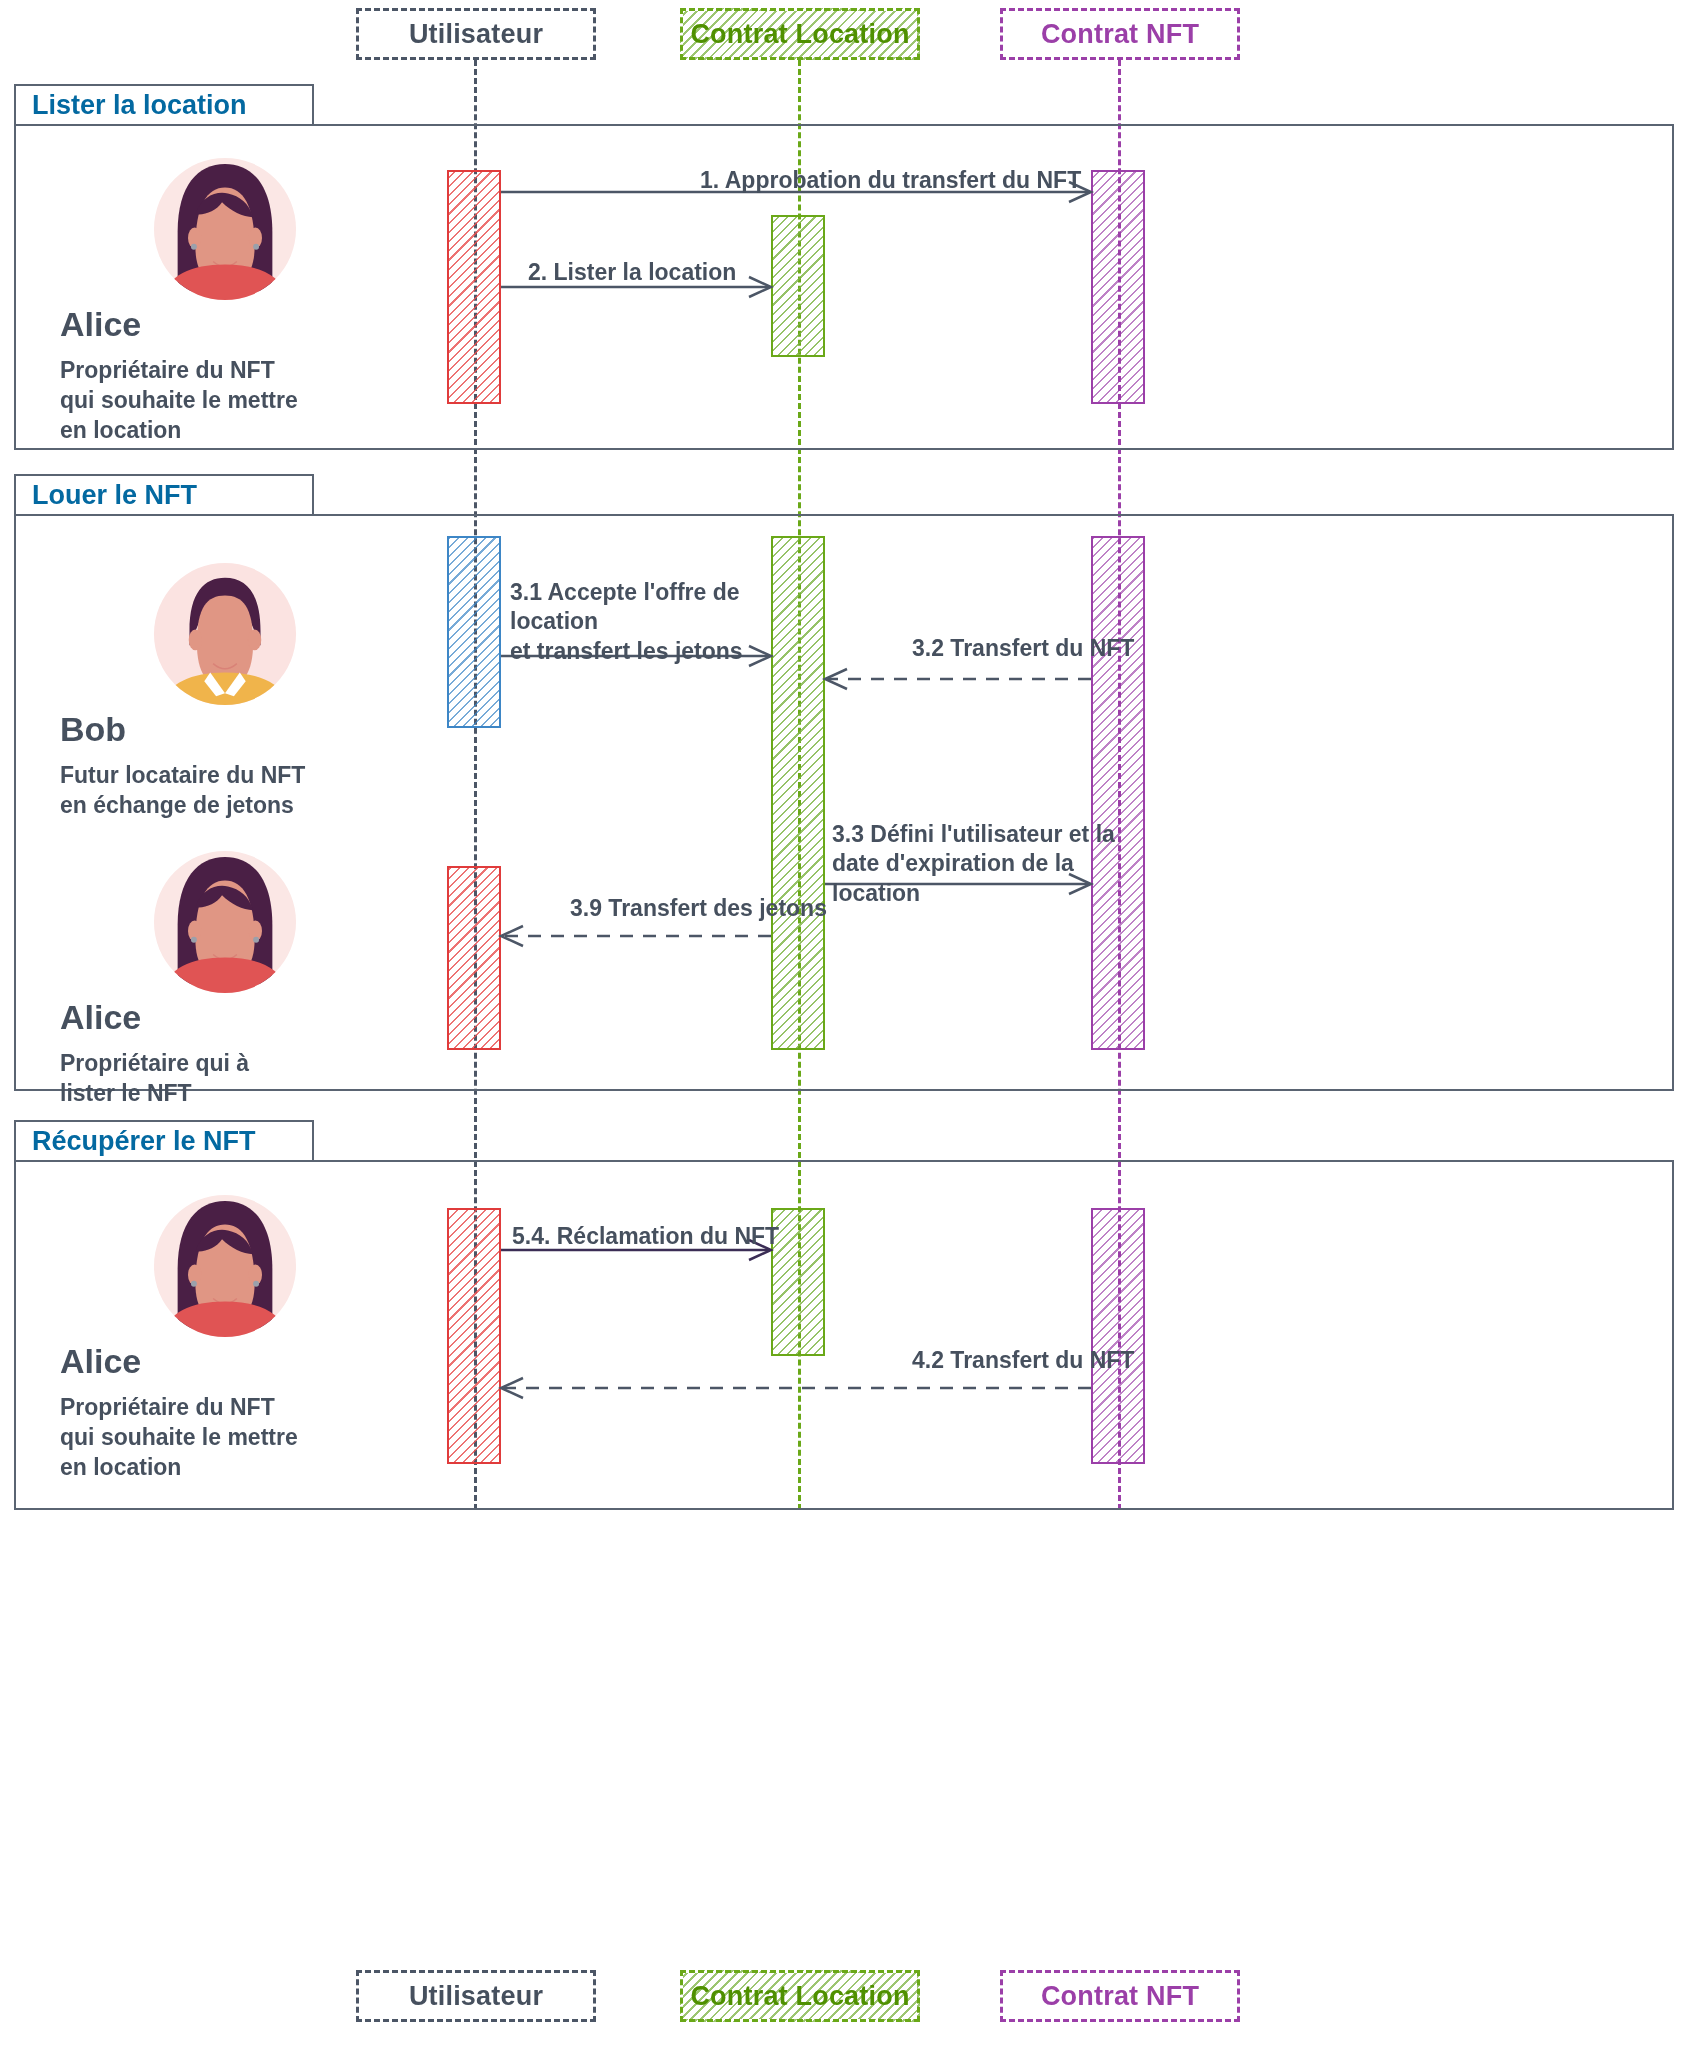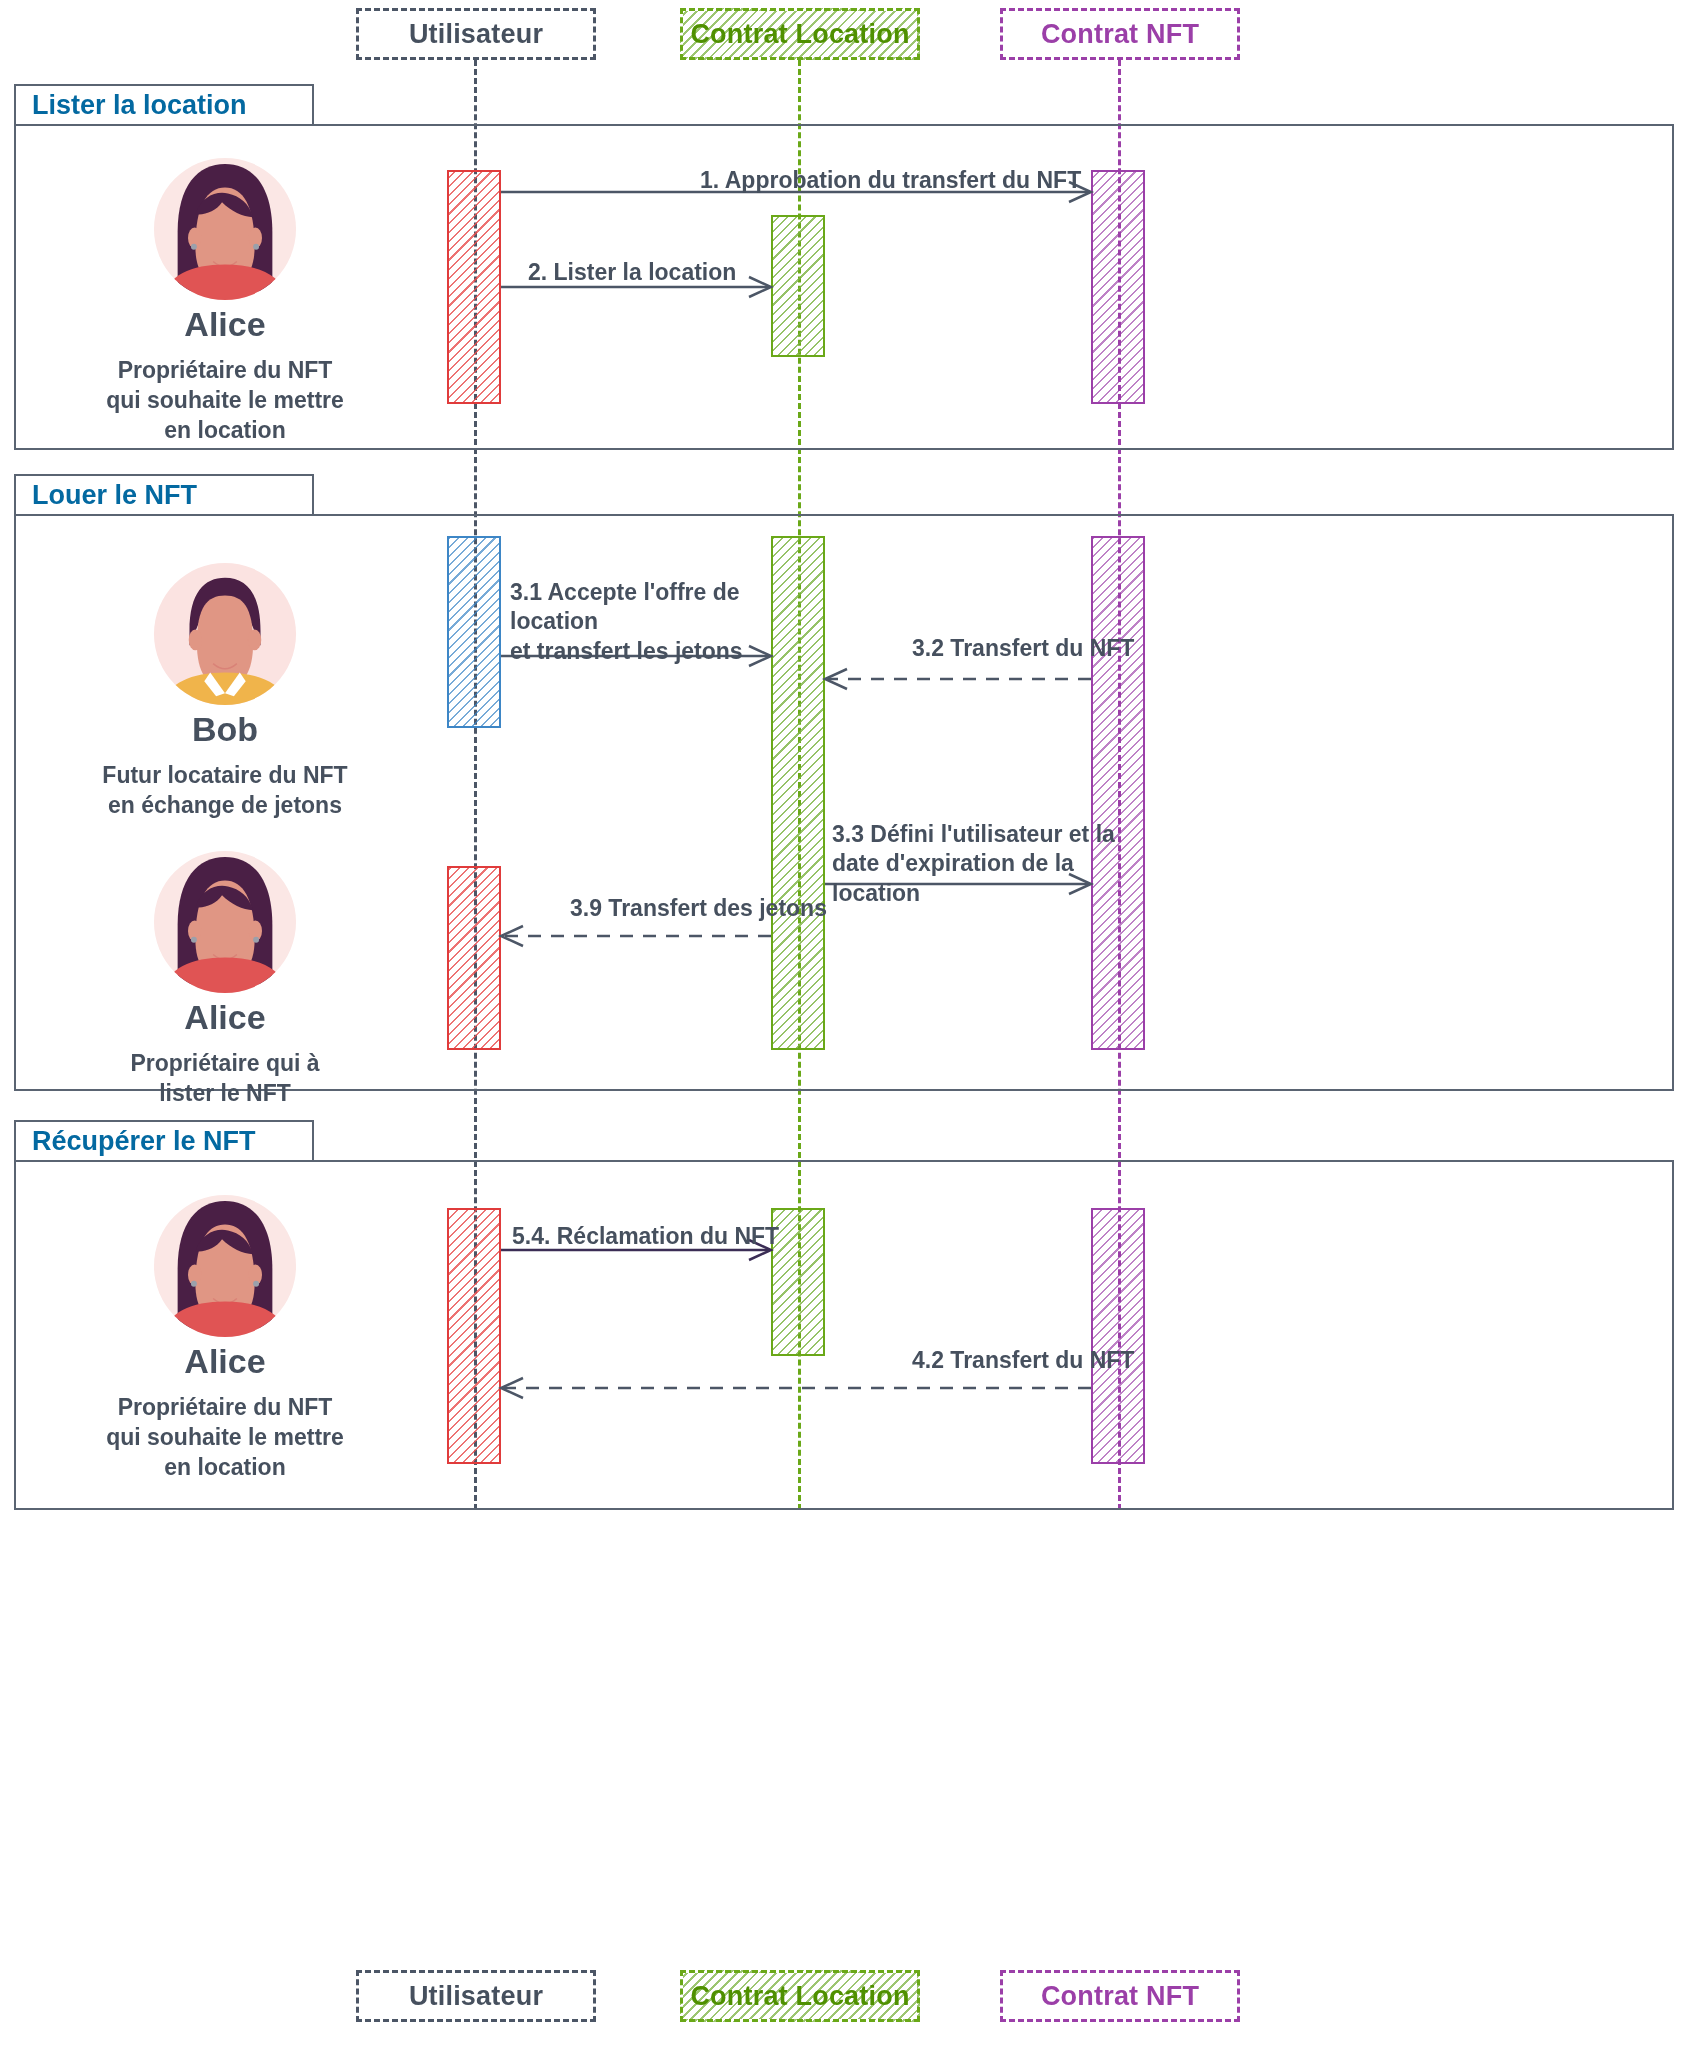--- a/index.html
+++ b/index.html
@@ -114,21 +114,21 @@
   .msg-svg { position: absolute; overflow: visible; }
   .msg-label {
     position: absolute;
     font-size: 23px;
     color: #46505e;
     line-height: 1.28;
     white-space: pre-line;
   }
 
   
-  .actor { position: absolute; text-align: center; }
+  .actor { position: absolute; text-align: left; }
   .actor-avatar { margin: 0 auto; display: block; }
   .actor-name {
     font-size: 34px;
     color: #46505e;
     margin-top: 2px;
     line-height: 1.15;
   }
   .actor-desc {
     font-size: 23px;
     color: #46505e;

